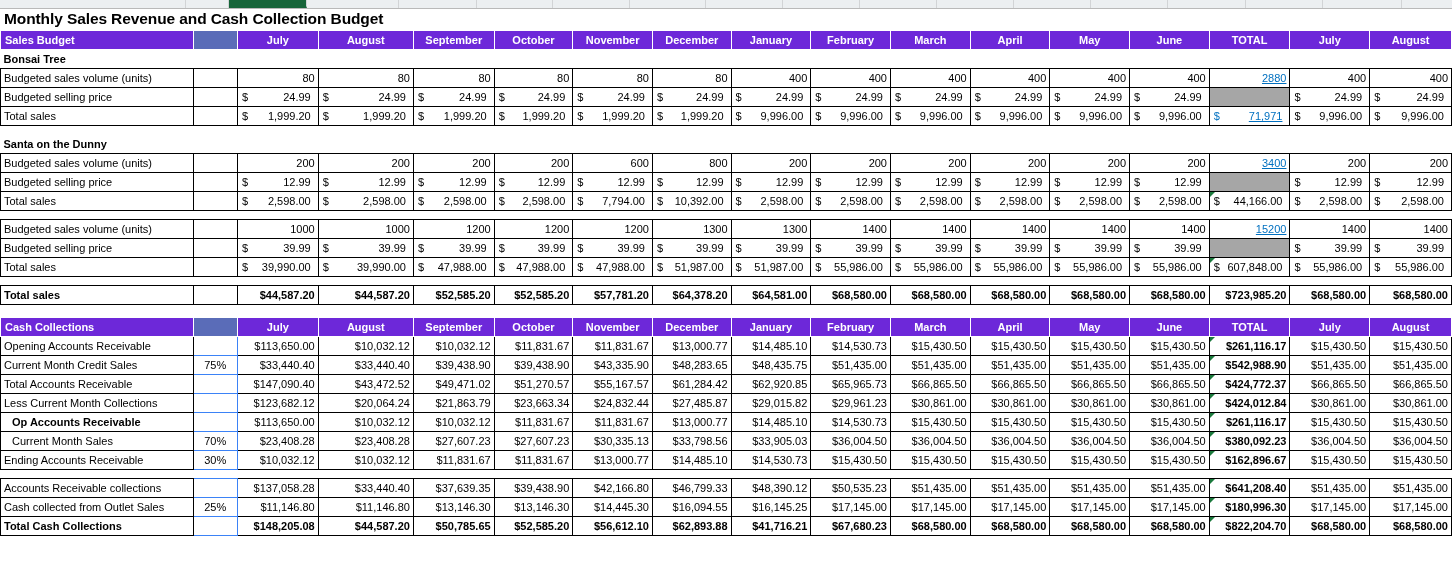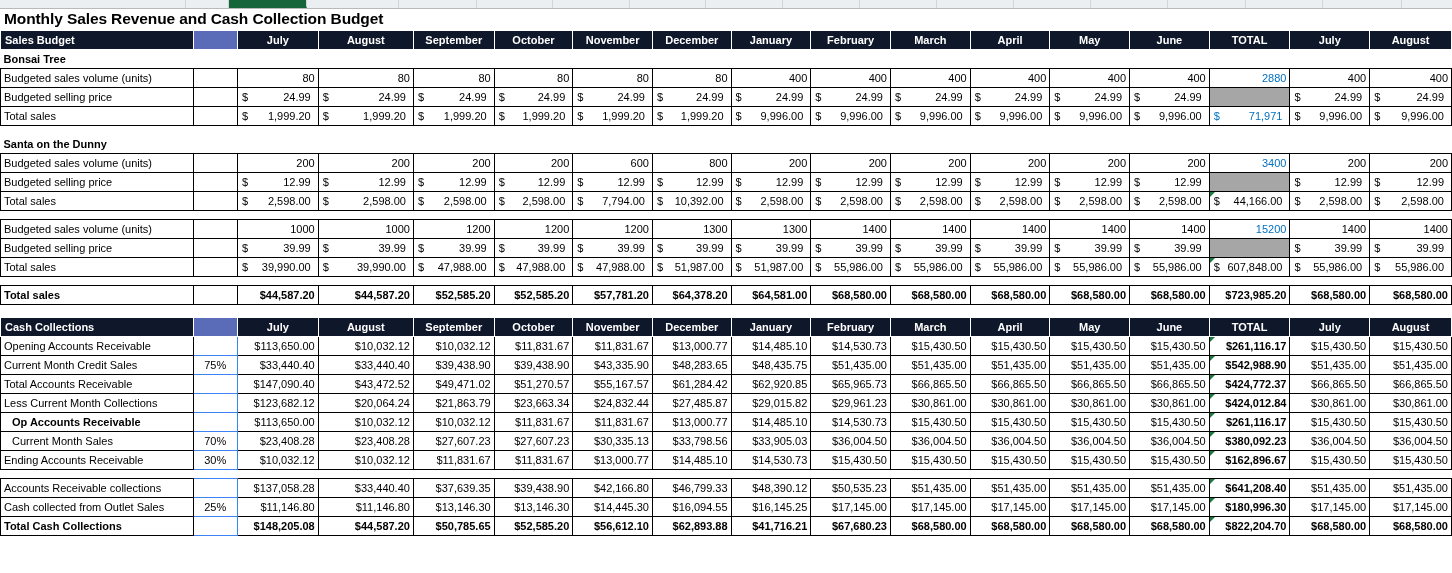--- a/index.html
+++ b/index.html
@@ -34,21 +34,21 @@
     font-size:11px;color:#000;
   }
   table.grid td{
     padding:0 3px;height:18px;line-height:18px;
     white-space:nowrap;overflow:hidden;box-sizing:border-box;
     vertical-align:middle;
   }
 
   
   tr.hdr td{
-    background:#0f172a;color:#fff;font-weight:bold;font-size:11px;
+    background:#6d28d9;color:#fff;font-weight:bold;font-size:11px;
     text-align:center;border:1px solid #fff;
   }
   tr.hdr td.lbl{text-align:left;padding-left:4px;}
   tr.hdr td.blankcell{background:#5a6cb8;border:1px solid #fff;}
 
   
   td.section{font-weight:bold;font-size:11px;text-align:left;padding-left:2px;border:none;margin-left:7px;}
 
   
   td.b{border:1px solid #000;}
@@ -57,21 +57,21 @@
   td.pct{border:1px solid #3b82f6;text-align:center;padding-right:4px;}
   td.num{border:1px solid #000;text-align:right;padding-right:4px;}
 
   
   td.cur{border:1px solid #000;position:relative;padding:0;}
   td.cur .dol{position:absolute;left:4px;top:0;line-height:18px;}
   td.cur .amt{display:block;text-align:right;padding-right:4px;line-height:18px;}
 
   td.blank{border:none;background:#fff;}
   td.gray{border:1px solid #000;background:#a6a6a6;}
-  td.blue{color:#0070c0;}
+  td.blue{color:#0070c0;text-decoration:underline;}
   td.bold{font-weight:bold;}
   
   td.errtri{position:relative;}
   td.errtri::before{
     content:"";position:absolute;left:0;top:0;
     border-top:5px solid #1a7a3c;border-right:5px solid transparent;
   }
   tr.spacer td{height:9px;border:none;background:#fff;padding:0;}
   tr.spacer2 td{height:13px;border:none;background:#fff;padding:0;}
 </style>

